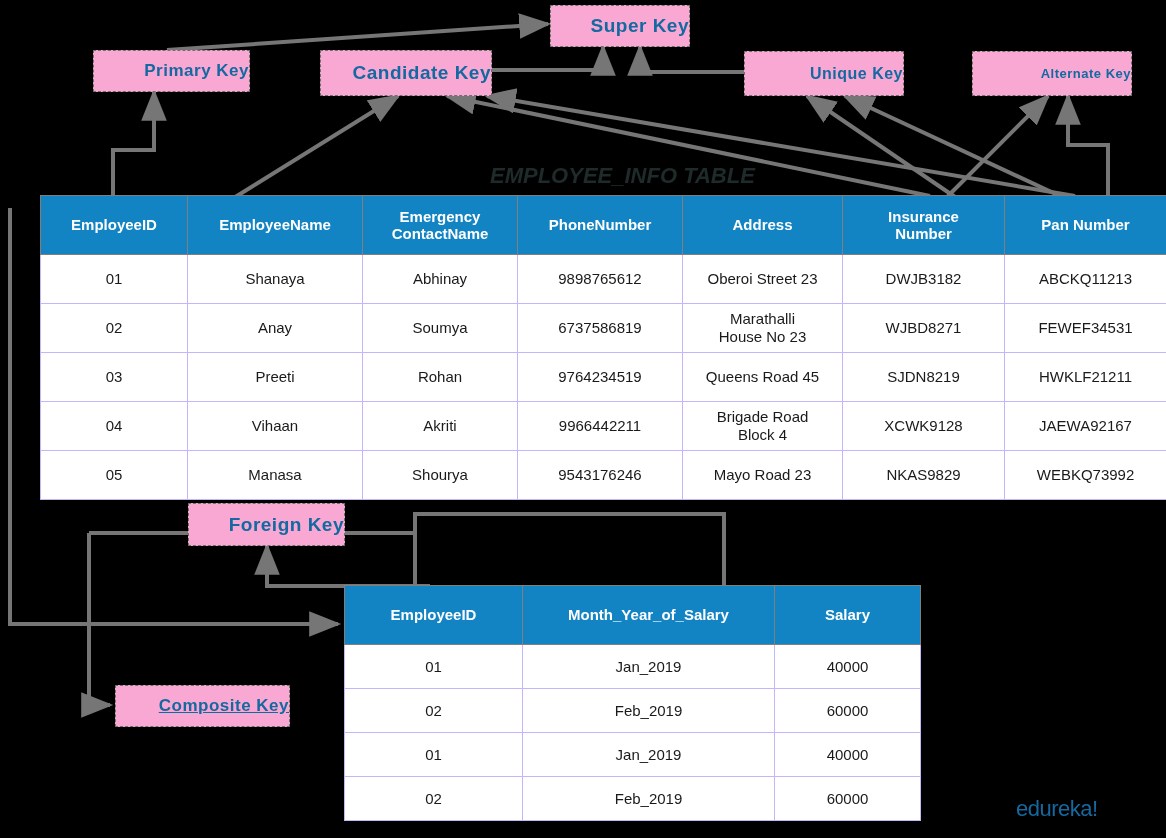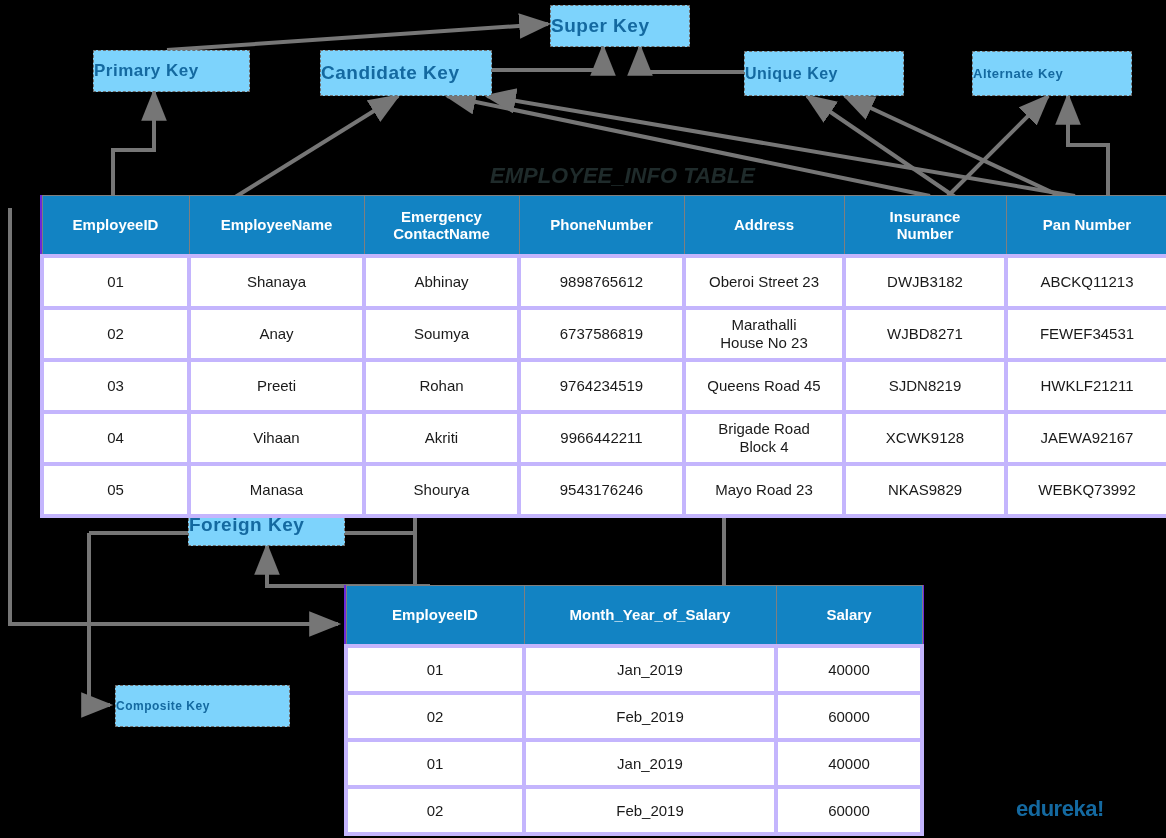--- a/index.html
+++ b/index.html
@@ -10,24 +10,24 @@
   }
   #stage{position:absolute;left:0;top:0;width:1166px;height:838px;}
 
   
   #wires{position:absolute;left:0;top:0;width:1166px;height:838px;}
 
   
   .keybox{
     position:absolute;
     border:1.5px dashed #6e6e6e;
-    background:#7dd3fc;
+    background:#f9a8d4;
     color:#11486d;
     font-weight:bold;
-    display:flex;align-items:center;justify-content:flex-start;
+    display:flex;align-items:center;justify-content:flex-end;
     letter-spacing:.5px;
     box-sizing:border-box;
     white-space:nowrap;
   }
   .keybox.blue{color:#1469a0;}
 
   
   .tbl{
     position:absolute;
     border-collapse:collapse;
@@ -37,21 +37,21 @@
   }
   .tbl th{
     background:#1283c3;color:#fff;font-weight:bold;
     border:1px solid #7f7f7f;
     text-align:center;vertical-align:middle;
     padding:5px 3px;
     line-height:1.15;
   }
   .tbl td{
     background:#fff;color:#1a1a1a;font-weight:normal;
-    border:4px solid #c4b5fd;
+    border:1px solid #c4b5fd;
     text-align:center;vertical-align:middle;
     padding:5px 3px;
     line-height:1.2;
   }
   #info-table{left:40px;top:195px;width:1126px;font-size:15px;}
   #info-table th{height:48px;font-size:15px;}
   #info-table td{height:38px;font-size:15px;}
 
   #salary-table{left:344px;top:585px;width:576px;font-size:15px;}
   #salary-table th{height:48px;font-size:15px;}
@@ -65,21 +65,21 @@
     font-size:22px;
     letter-spacing:0px;
     white-space:nowrap;
   }
 
   
   #logo{
     position:absolute;
     left:1016px;top:796px;
     color:#1469a0;
-    font-weight:bold;
+    font-weight:normal;
     font-size:22px;
     letter-spacing:-.5px;
     white-space:nowrap;
   }
 </style>
 </head>
 <body>
 
 <div id="stage">
 
@@ -142,21 +142,21 @@
   </div>
 
   <div class="keybox blue" style="left:972px;top:51px;width:160px;height:45px;font-size:13px;">
     <span>Alternate Key</span>
   </div>
 
   <div class="keybox blue" style="left:188px;top:503px;width:157px;height:43px;font-size:19px;">
     <span>Foreign Key</span>
   </div>
 
-  <div class="keybox blue" style="left:115px;top:685px;width:175px;height:42px;font-size:12px;">
+  <div class="keybox blue" style="left:115px;top:685px;width:175px;height:42px;font-size:17px;text-decoration:underline;">
     <span>Composite Key</span>
   </div>
 
   <div class="caption" style="left:490px;top:163px;font-style:italic;">EMPLOYEE_INFO TABLE</div>
 
   <div class="caption" style="left:444px;top:791px;">EMPLOYEE_SALARY TABLE</div>
 
   <table class="tbl" id="info-table">
     <colgroup>
       <col style="width:147px">

